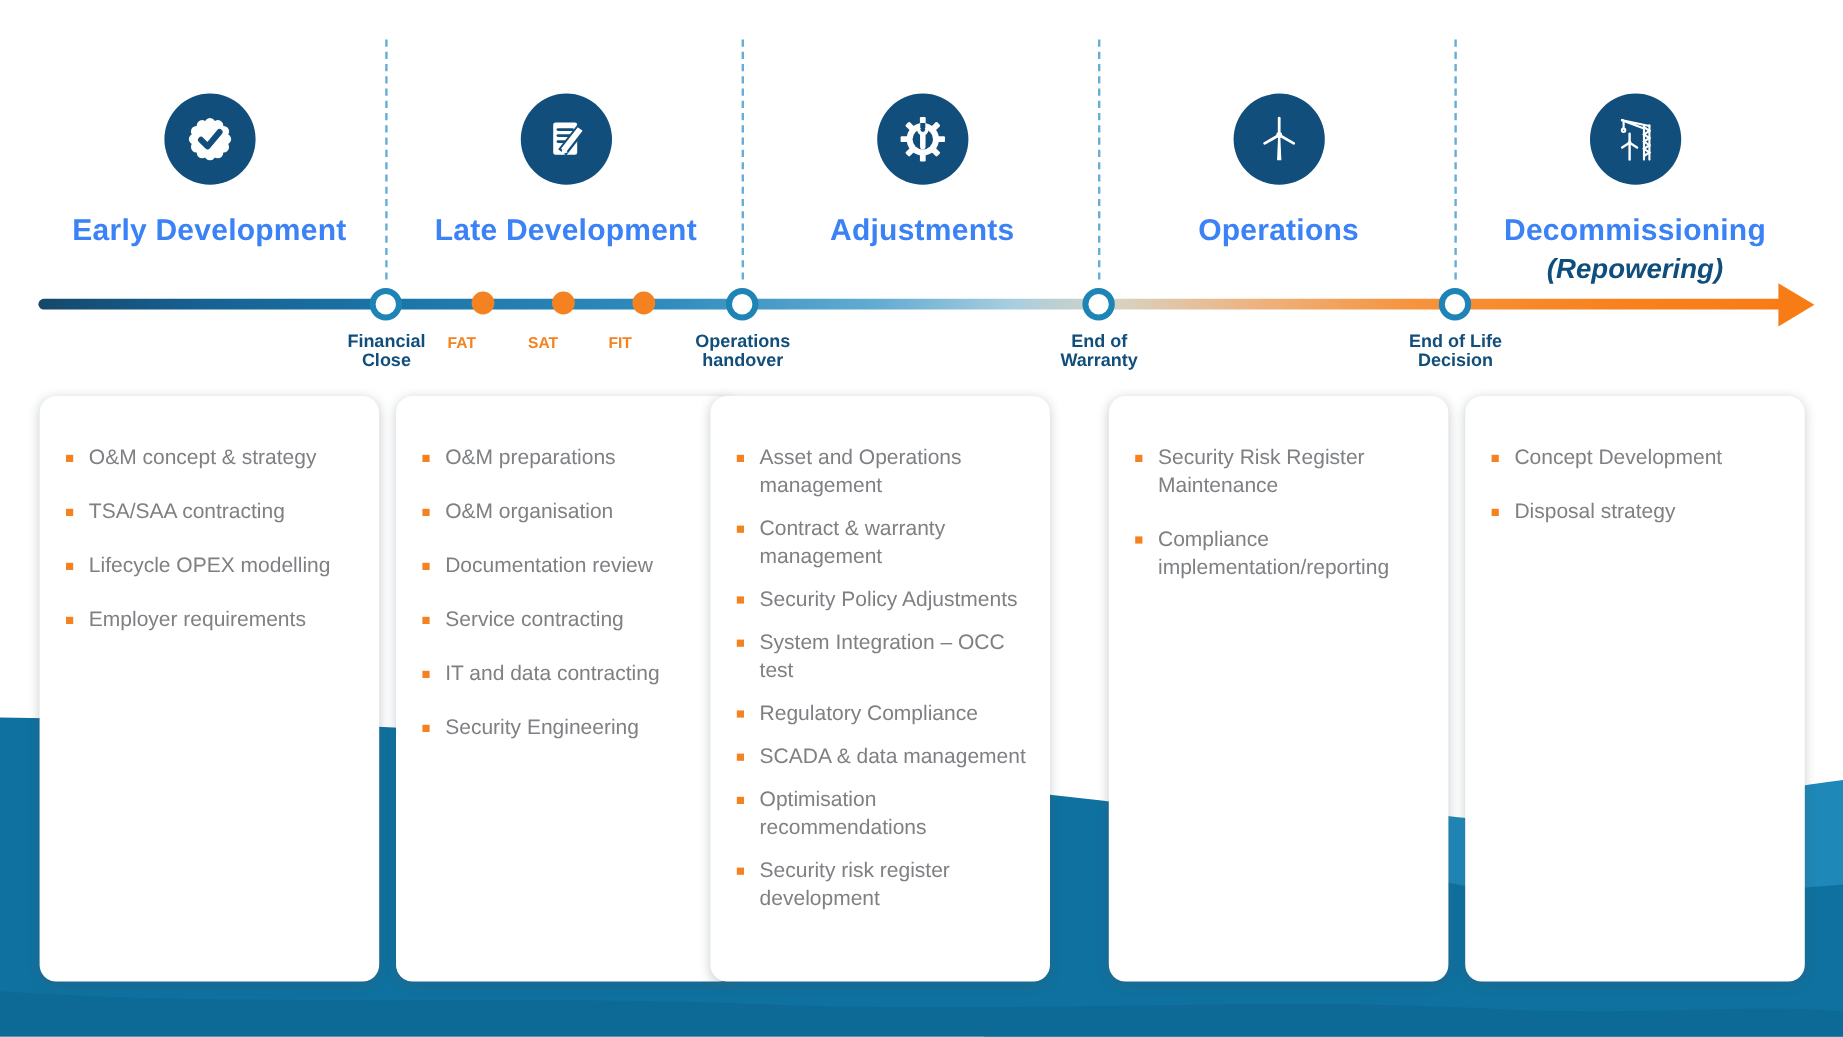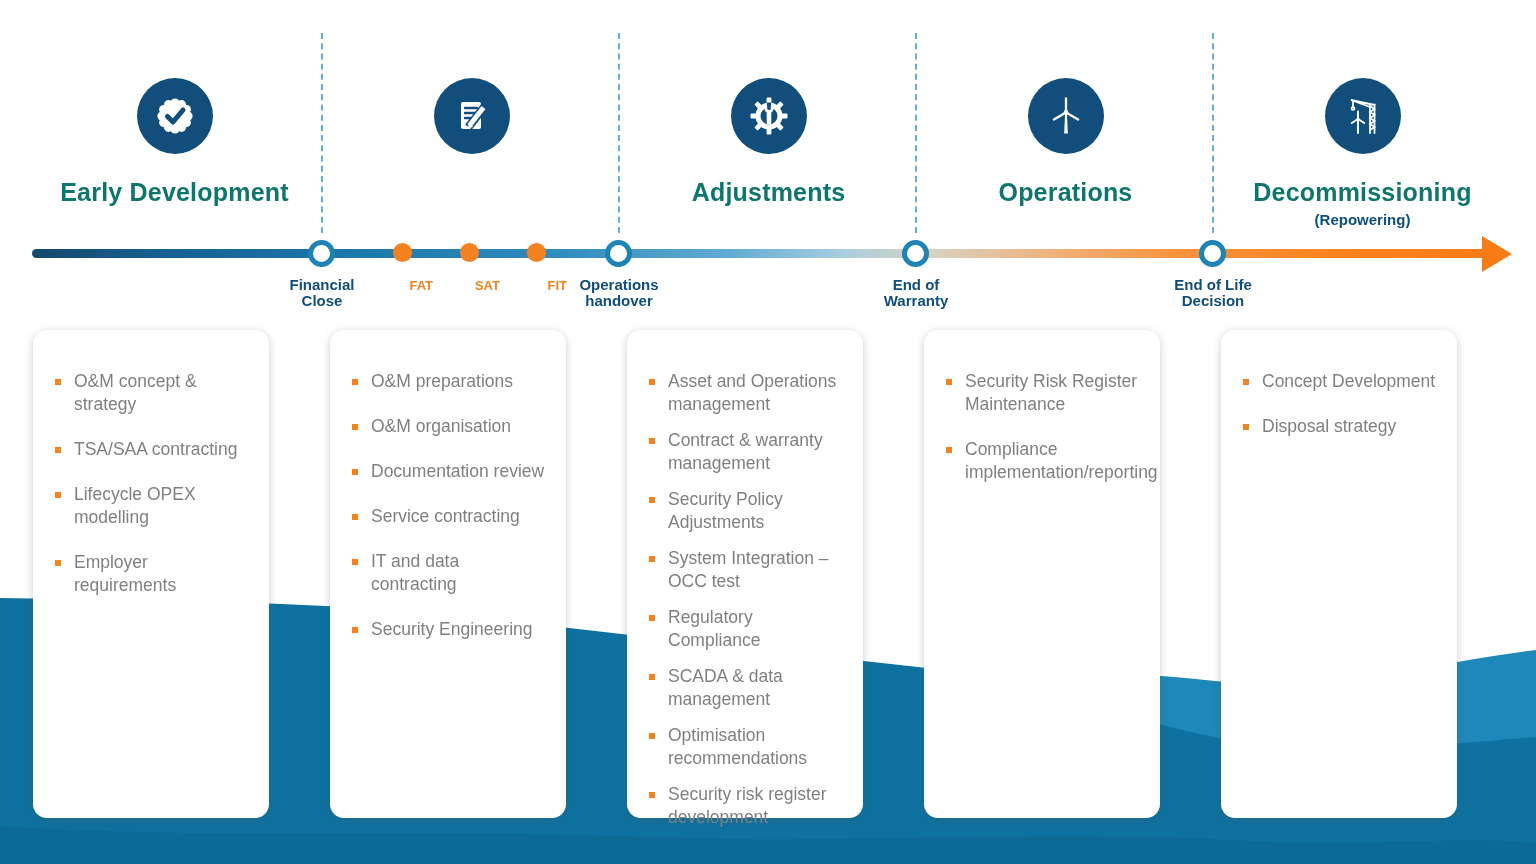--- a/index.html
+++ b/index.html
@@ -10,40 +10,40 @@
   #waves { position:absolute; left:0; top:0; width:1536px; height:864px; z-index:0; }
 
   
   .vdash { position:absolute; top:33px; height:200px; width:0; border-left:2px dashed #66aed6; z-index:1; }
 
   
   .phase-header { position:absolute; top:78px; width:283px; text-align:center; z-index:1; }
   .phase-icon { width:76px; height:76px; border-radius:50%; background:#114e7b; margin:0 auto 24px auto;
                 display:flex; align-items:center; justify-content:center; }
   .phase-icon svg { width:48px; height:48px; }
-  .phase-title { font-size:25px; font-weight:700; color:#0f766e; letter-spacing:0.2px; }
-  .phase-subtitle { font-size:15px; font-weight:700; color:#0f4e7c; margin-top:4px; }
+  .phase-title { font-size:25px; font-weight:700; color:#3b82f6; letter-spacing:0.2px; }
+  .phase-subtitle { font-size:23px; font-weight:700; color:#0f4e7c; margin-top:4px;font-style:italic; }
 
   
   .tl-bar { position:absolute; left:32px; top:249px; width:1452px; height:9px; border-radius:5px 0 0 5px; z-index:1;
     background:linear-gradient(90deg,#15486a 0%, #176092 9%, #1b74a6 20%, #2f8cbd 36%, #62abd2 48%,
                #a9cede 56%, #d8d2c2 62%, #eeb27e 70%, #f6933c 79%, #f8821f 90%, #f87c16 100%); }
   .tl-arrowhead { position:absolute; left:1482px; top:236px; width:0; height:0; z-index:1;
     border-top:18px solid transparent; border-bottom:18px solid transparent; border-left:30px solid #f87c16; }
   .tl-node { position:absolute; width:27px; height:27px; border-radius:50%; background:#ffffff;
              border:5px solid #1e84b6; top:240px; z-index:2; }
   .tl-dot { position:absolute; width:19px; height:19px; border-radius:50%; background:#f58220; top:243px; z-index:2; }
   .tl-label { position:absolute; top:277px; width:150px; text-align:center; font-size:15px; line-height:16px;
               font-weight:700; color:#114e7b; z-index:2; }
   .tl-label span { display:block; }
-  .tl-marker-label { position:absolute; top:278px; width:60px; text-align:right; font-size:13px;
+  .tl-marker-label { position:absolute; top:278px; width:60px; text-align:left; font-size:13px;
                      font-weight:700; color:#f58220; z-index:2; }
 
   
-  .card { position:absolute; top:330px; width:236px; height:488px; background:#ffffff; border-radius:14px;
+  .card { position:absolute; top:330px; width:283px; height:488px; background:#ffffff; border-radius:14px;
           box-shadow:0 2px 9px rgba(70,85,100,0.30); z-index:2; padding:40px 20px 20px 22px; }
   .card ul { list-style:none; }
   .card li { position:relative; padding-left:19px; font-size:17.5px; line-height:23px; color:#7e8083;
              margin-bottom:22px; }
   .card.tight li { margin-bottom:13px; }
   .card li::before { content:""; position:absolute; left:0; top:8.5px; width:6px; height:6px; background:#f58220; }
 </style>
 </head>
 <body>
 
@@ -91,20 +91,21 @@
         <g stroke="#114e7b" stroke-width="2.4" stroke-linecap="round">
           <line x1="17" y1="16" x2="29" y2="16"></line>
             <line x1="17" y1="21" x2="27" y2="21"></line>
             <line x1="17" y1="26" x2="24" y2="26"></line>
         </g>
         <line x1="20.5" y1="35" x2="36.5" y2="14.5" stroke="#114e7b" stroke-width="8.5"></line>
         <line x1="21.5" y1="33.5" x2="35.5" y2="15.5" stroke="#ffffff" stroke-width="5"></line>
         <polygon points="19.5,37 20.8,31.5 25.2,34.8" fill="#ffffff"></polygon>
       </svg>
     </div>
+    <div class="phase-title">Late Development</div>
   </div>
 
   <div class="phase-header" style="left:627px">
     <div class="phase-icon">
       <svg viewBox="0 0 48 48">
         <g fill="#ffffff">
           <rect x="21.6" y="5.5" width="4.8" height="9" rx="1"></rect>
           <rect x="21.6" y="5.5" width="4.8" height="9" rx="1" transform="rotate(45 24 24)"></rect>
           <rect x="21.6" y="5.5" width="4.8" height="9" rx="1" transform="rotate(90 24 24)"></rect>
           <rect x="21.6" y="5.5" width="4.8" height="9" rx="1" transform="rotate(135 24 24)"></rect>
@@ -208,21 +209,21 @@
     <ul>
       <li>O&amp;M preparations</li>
       <li>O&amp;M organisation</li>
       <li>Documentation review</li>
       <li>Service contracting</li>
       <li>IT and data contracting</li>
       <li>Security Engineering</li>
     </ul>
   </div>
 
-  <div class="card tight" style="left:627px">
+  <div class="card tight" style="left:592px">
     <ul>
       <li>Asset and Operations management</li>
       <li>Contract &amp; warranty management</li>
       <li>Security Policy Adjustments</li>
       <li>System Integration – OCC test</li>
       <li>Regulatory Compliance</li>
       <li>SCADA &amp; data management</li>
       <li>Optimisation recommendations</li>
       <li>Security risk register development</li>
     </ul>

